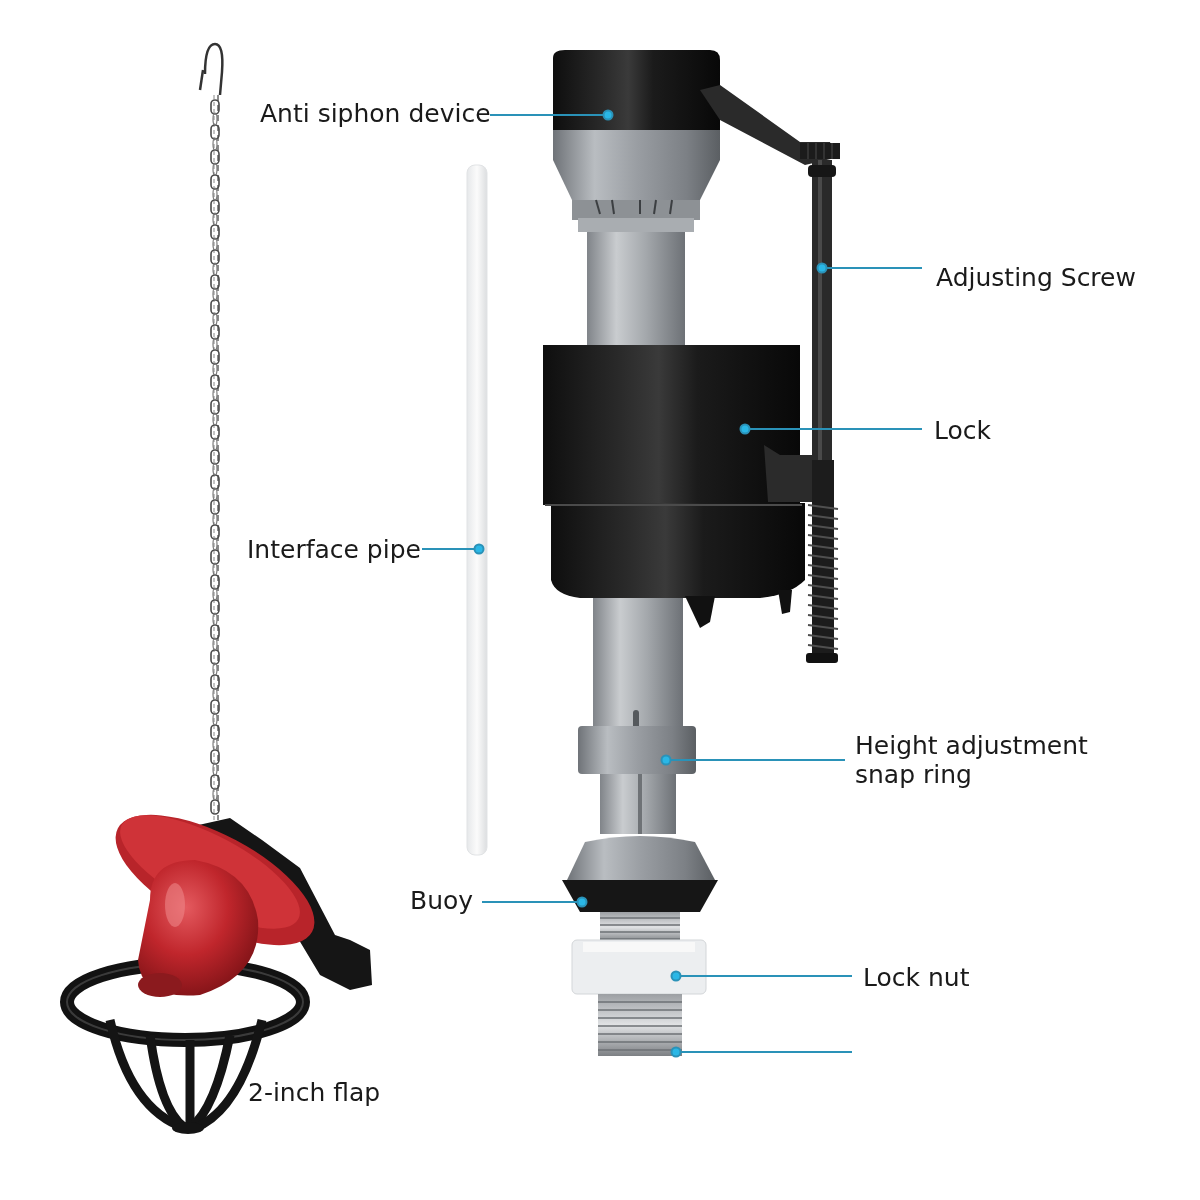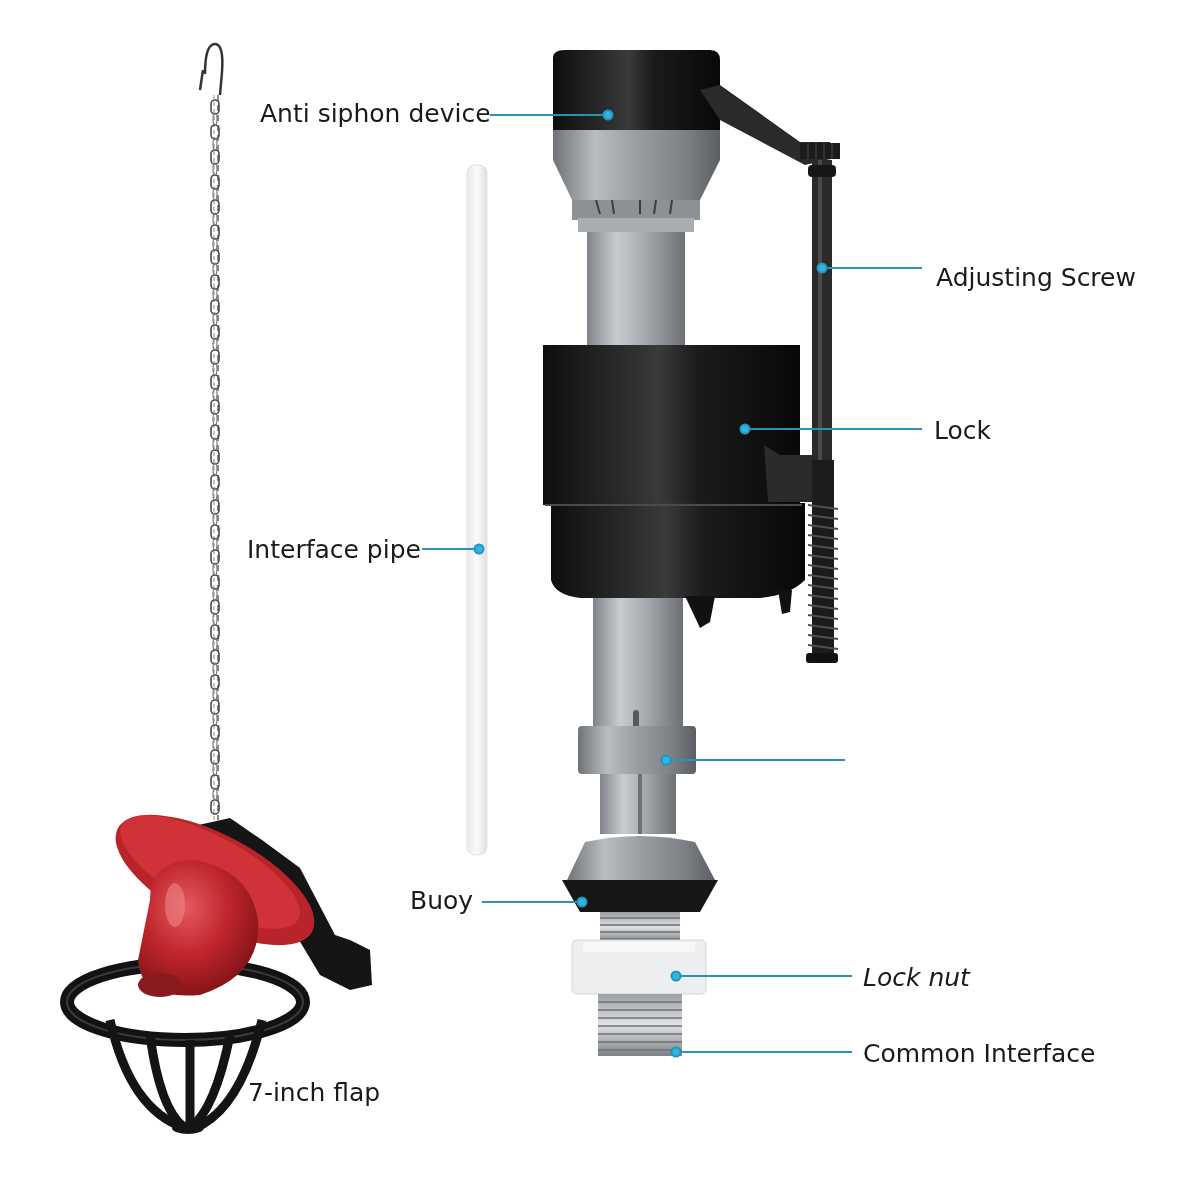--- a/index.html
+++ b/index.html
@@ -265,17 +265,17 @@
         <circle cx="676" cy="976" r="4.5"></circle>
       <line x1="676" y1="1052" x2="852" y2="1052"></line>
         <circle cx="676" cy="1052" r="4.5"></circle>
     </g>
   </svg>
 
   <div class="label" style="left:260px; top:99px;">Anti siphon device</div>
   <div class="label" style="left:936px; top:255px;margin-top:8px;">Adjusting Screw</div>
   <div class="label" style="left:934px; top:416px;">Lock</div>
   <div class="label" style="left:247px; top:535px;">Interface pipe</div>
+  <div class="label multi" style="left:855px; top:731px;">Height adjustment snap ring</div>
   <div class="label" style="left:410px; top:886px;">Buoy</div>
-  <div class="label" style="left:863px; top:963px;font-style:italic;">Lock nut</div>
-  <div class="label" style="left:863px; top:1039px;">Common Interface</div>
-  <div class="label" style="left:248px; top:1078px;">7-inch flap</div>
+  <div class="label" style="left:863px; top:963px;">Lock nut</div>
+  <div class="label" style="left:248px; top:1078px;">2-inch flap</div>
 </div>
 
 </body></html>

